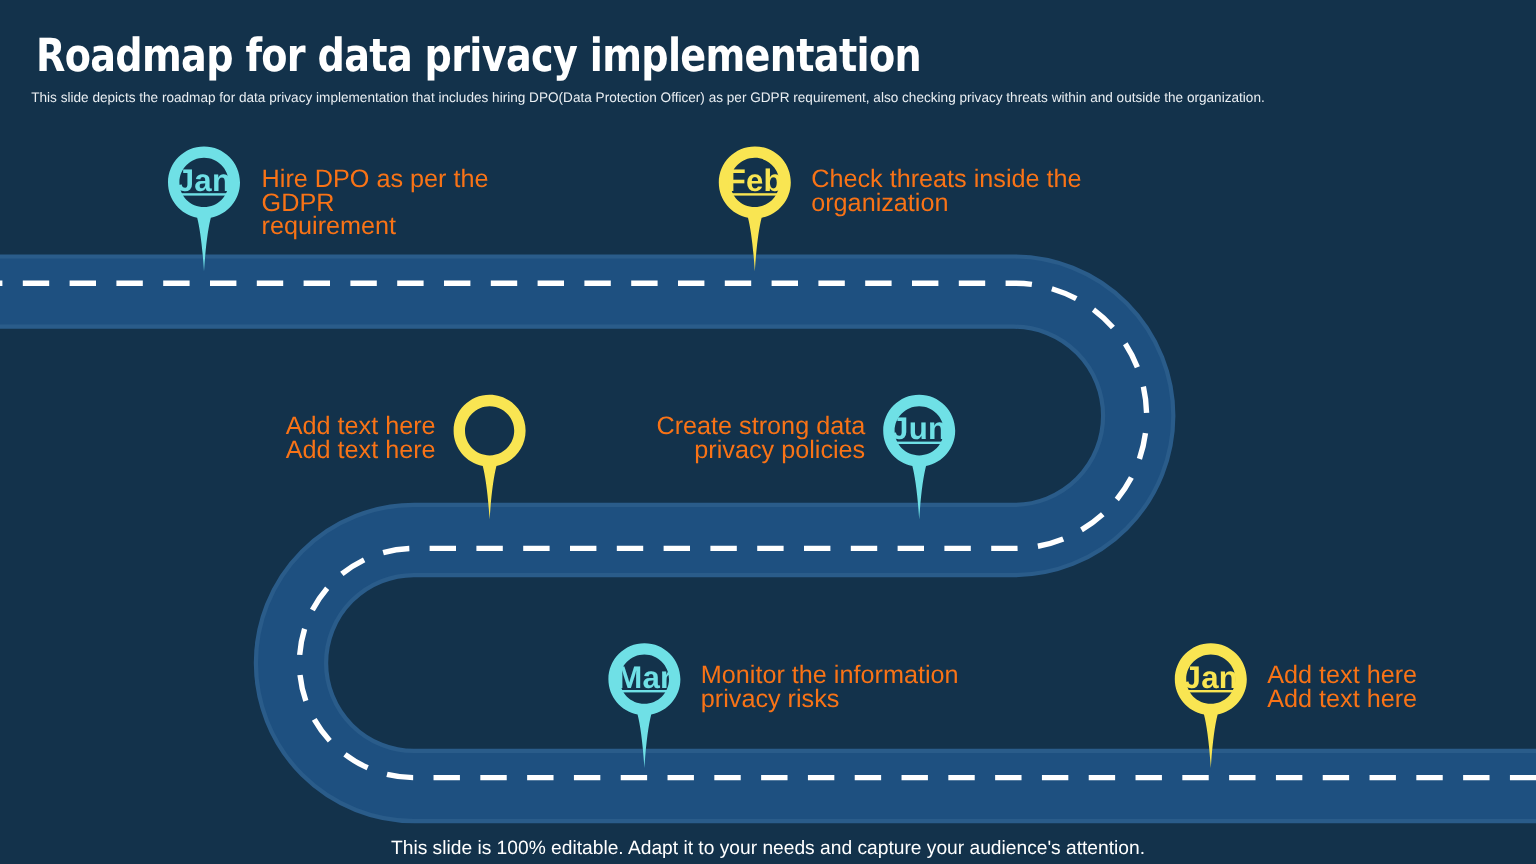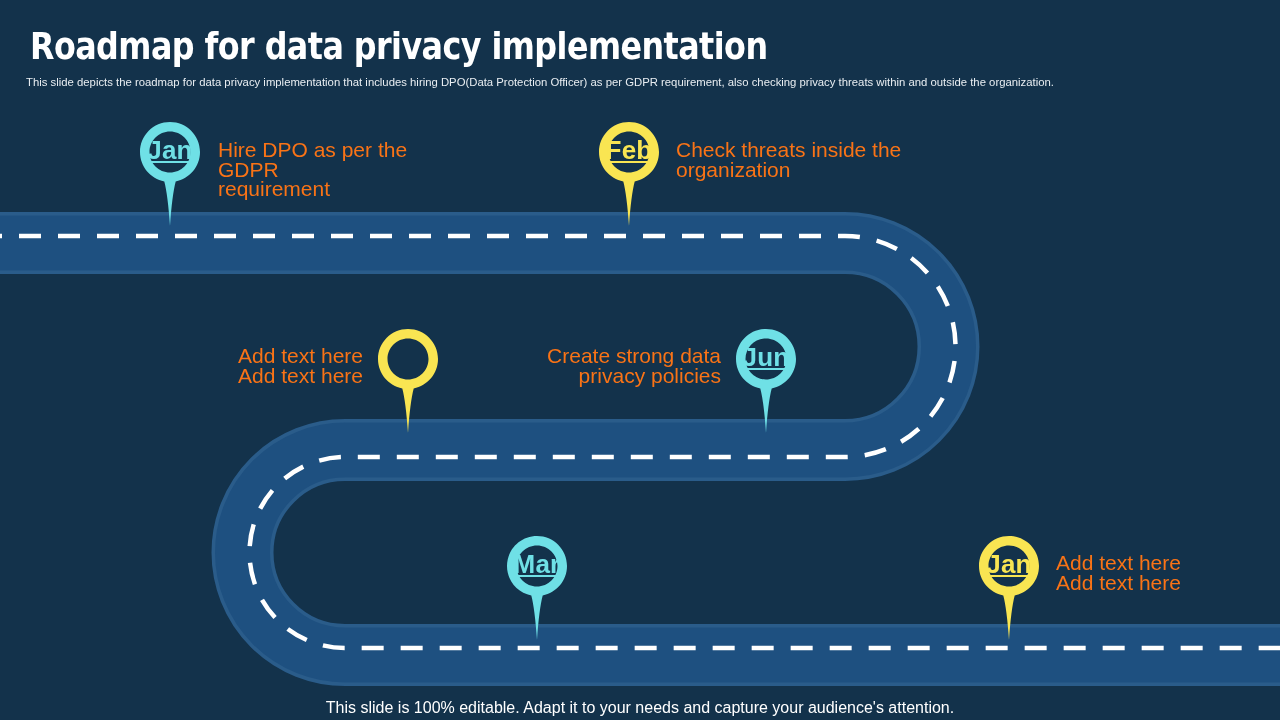--- a/index.html
+++ b/index.html
@@ -144,20 +144,22 @@
   <div class="pin cyan" style="left:500px;top:532px;">
     <svg width="74" height="112" viewBox="0 0 74 112">
       <path d="M37 4 C20.4 4 7 17.4 7 34 C7 48.6 17.5 60.7 31.3 63.4
                C33.6 72 35.7 88 37 108 C38.3 88 40.4 72 42.7 63.4
                C56.5 60.7 67 48.6 67 34 C67 17.4 53.6 4 37 4 Z
                M37 13.5 C48.3 13.5 57.5 22.7 57.5 34 C57.5 45.3 48.3 54.5 37 54.5
                C25.7 54.5 16.5 45.3 16.5 34 C16.5 22.7 25.7 13.5 37 13.5 Z" fill="#6fe0e6"></path>
     </svg>
     <div class="mlabel">Mar</div>
   </div>
+  <div class="cap right" style="left:584px;top:553px;width:250px;">Monitor the information
+privacy risks</div>
 
   <div class="pin yellow" style="left:972px;top:532px;">
     <svg width="74" height="112" viewBox="0 0 74 112">
       <path d="M37 4 C20.4 4 7 17.4 7 34 C7 48.6 17.5 60.7 31.3 63.4
                C33.6 72 35.7 88 37 108 C38.3 88 40.4 72 42.7 63.4
                C56.5 60.7 67 48.6 67 34 C67 17.4 53.6 4 37 4 Z
                M37 13.5 C48.3 13.5 57.5 22.7 57.5 34 C57.5 45.3 48.3 54.5 37 54.5
                C25.7 54.5 16.5 45.3 16.5 34 C16.5 22.7 25.7 13.5 37 13.5 Z" fill="#f9e552"></path>
     </svg>
     <div class="mlabel">Jan</div>

